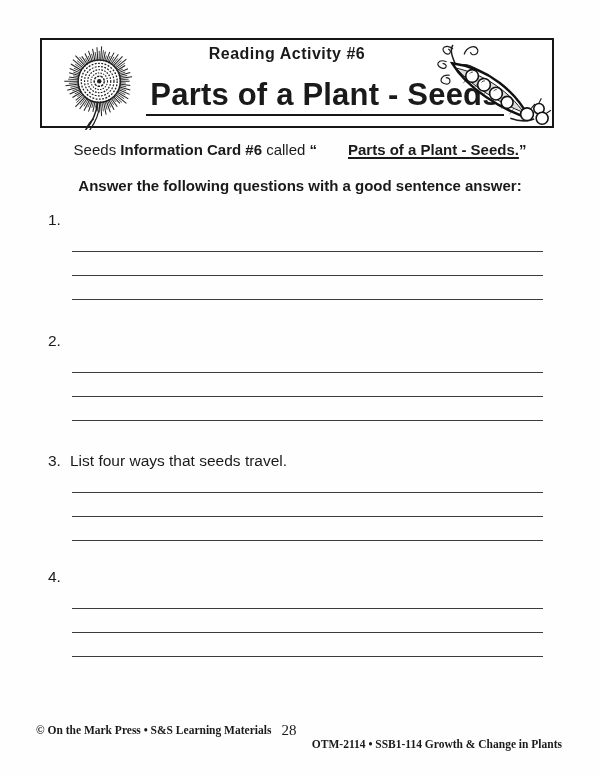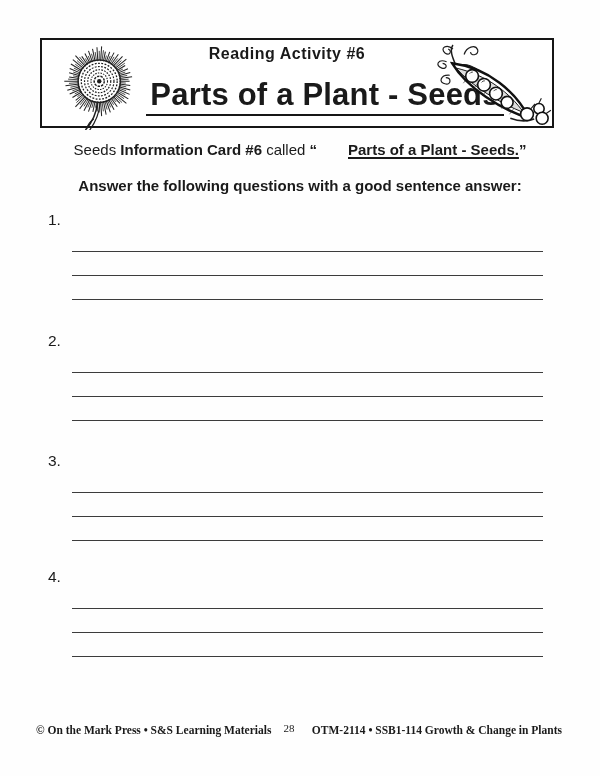--- a/index.html
+++ b/index.html
@@ -50,24 +50,24 @@
   .q-num { width:22px; flex:none; }
   .q-lines { margin-left:24px; margin-top:-2px; }
   .answer-line { height:24px; border-bottom:1.5px solid #3c3c3c; }
 
   
   .footer {
     position:absolute; top:722px; left:36px; right:38px; height:16px;
     font-family:"Liberation Serif", serif; font-weight:bold; font-size:11.5px;
   }
   .footer-left  { position:absolute; left:0; top:2px; }
-  .footer-right { position:absolute; right:0; top:2px;padding-left:36px; }
+  .footer-right { position:absolute; right:0; top:16px;padding-left:36px; }
   .footer-page  {
     position:absolute; left:0; right:20px; top:0; text-align:center;
-    font-weight:normal; font-size:11px;
+    font-weight:normal; font-size:15px;
   }
   svg .ink { stroke:#1d1d1d; fill:none; }
 </style>
 </head>
 <body>
 
 <div class="page">
 
   <div class="header-box">
 
@@ -237,20 +237,21 @@
     <div class="q-lines">
       <div class="answer-line"></div>
       <div class="answer-line"></div>
       <div class="answer-line"></div>
     </div>
   </div>
 
   <div class="question q3">
     <div class="q-row">
       <span class="q-num">3.</span>
+      <span class="q-text">List four ways that seeds travel.</span>
     </div>
     <div class="q-lines">
       <div class="answer-line"></div>
       <div class="answer-line"></div>
       <div class="answer-line"></div>
     </div>
   </div>
 
   <div class="question q4">
     <div class="q-row">

